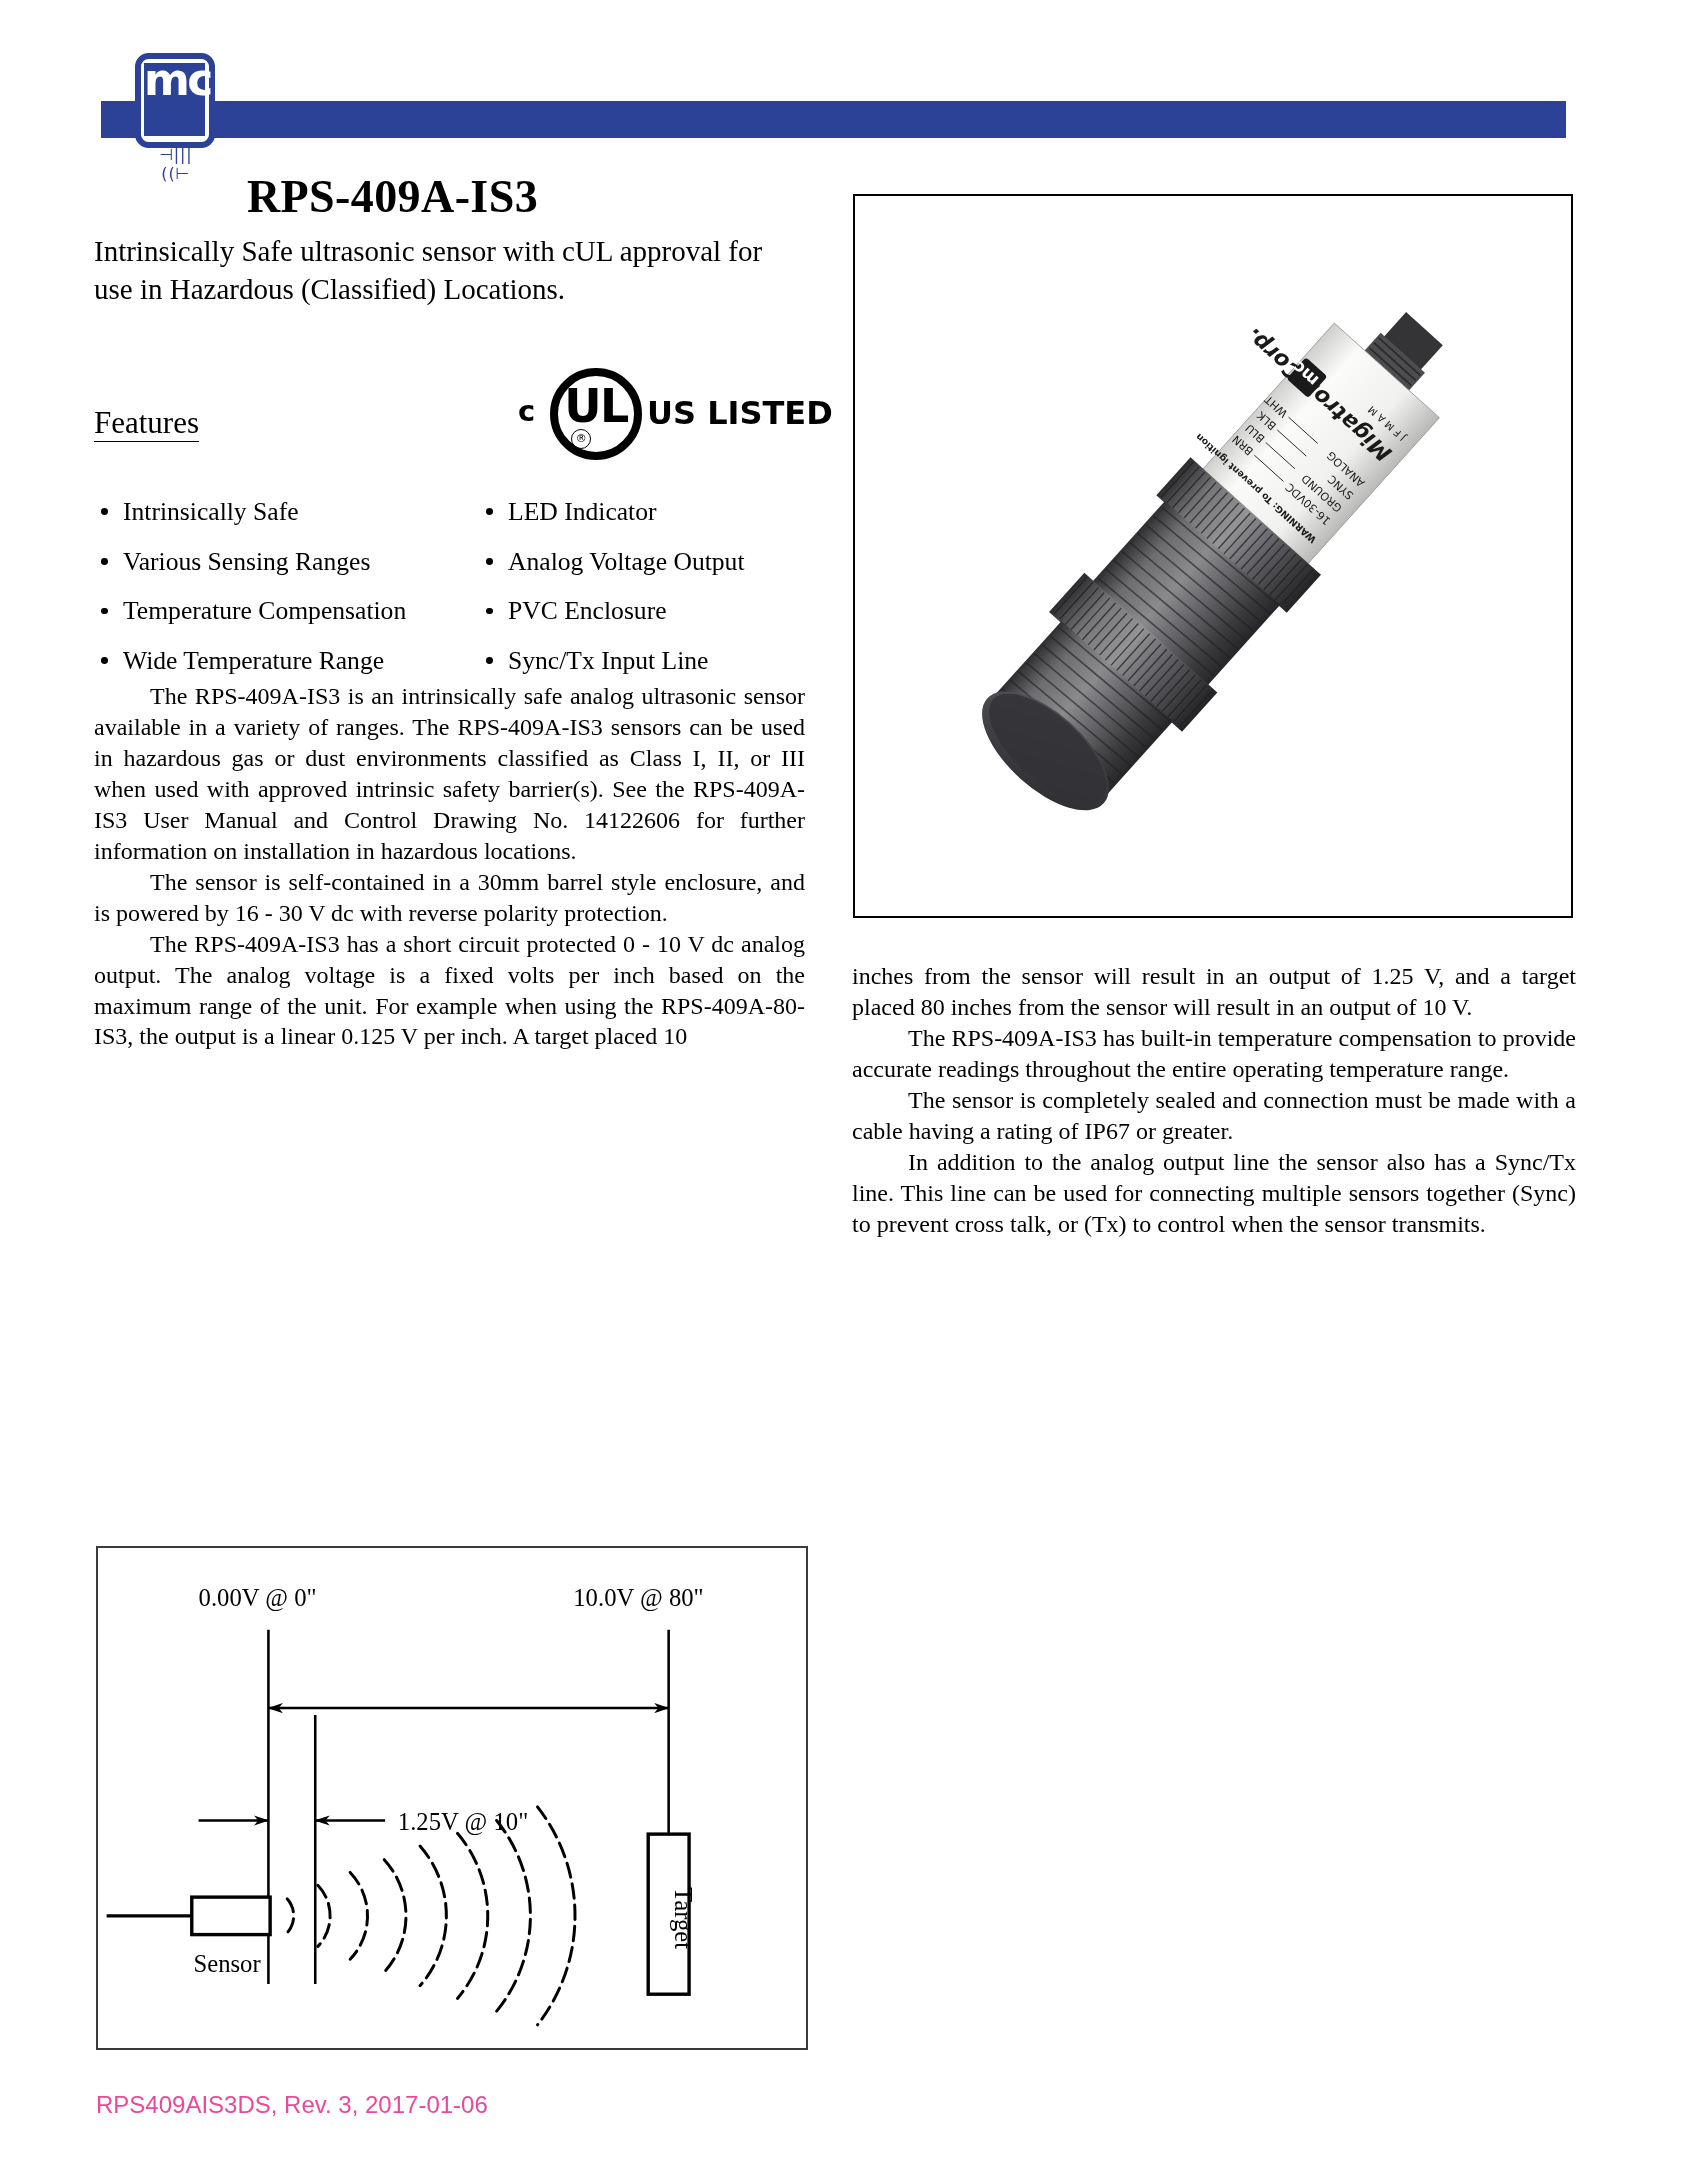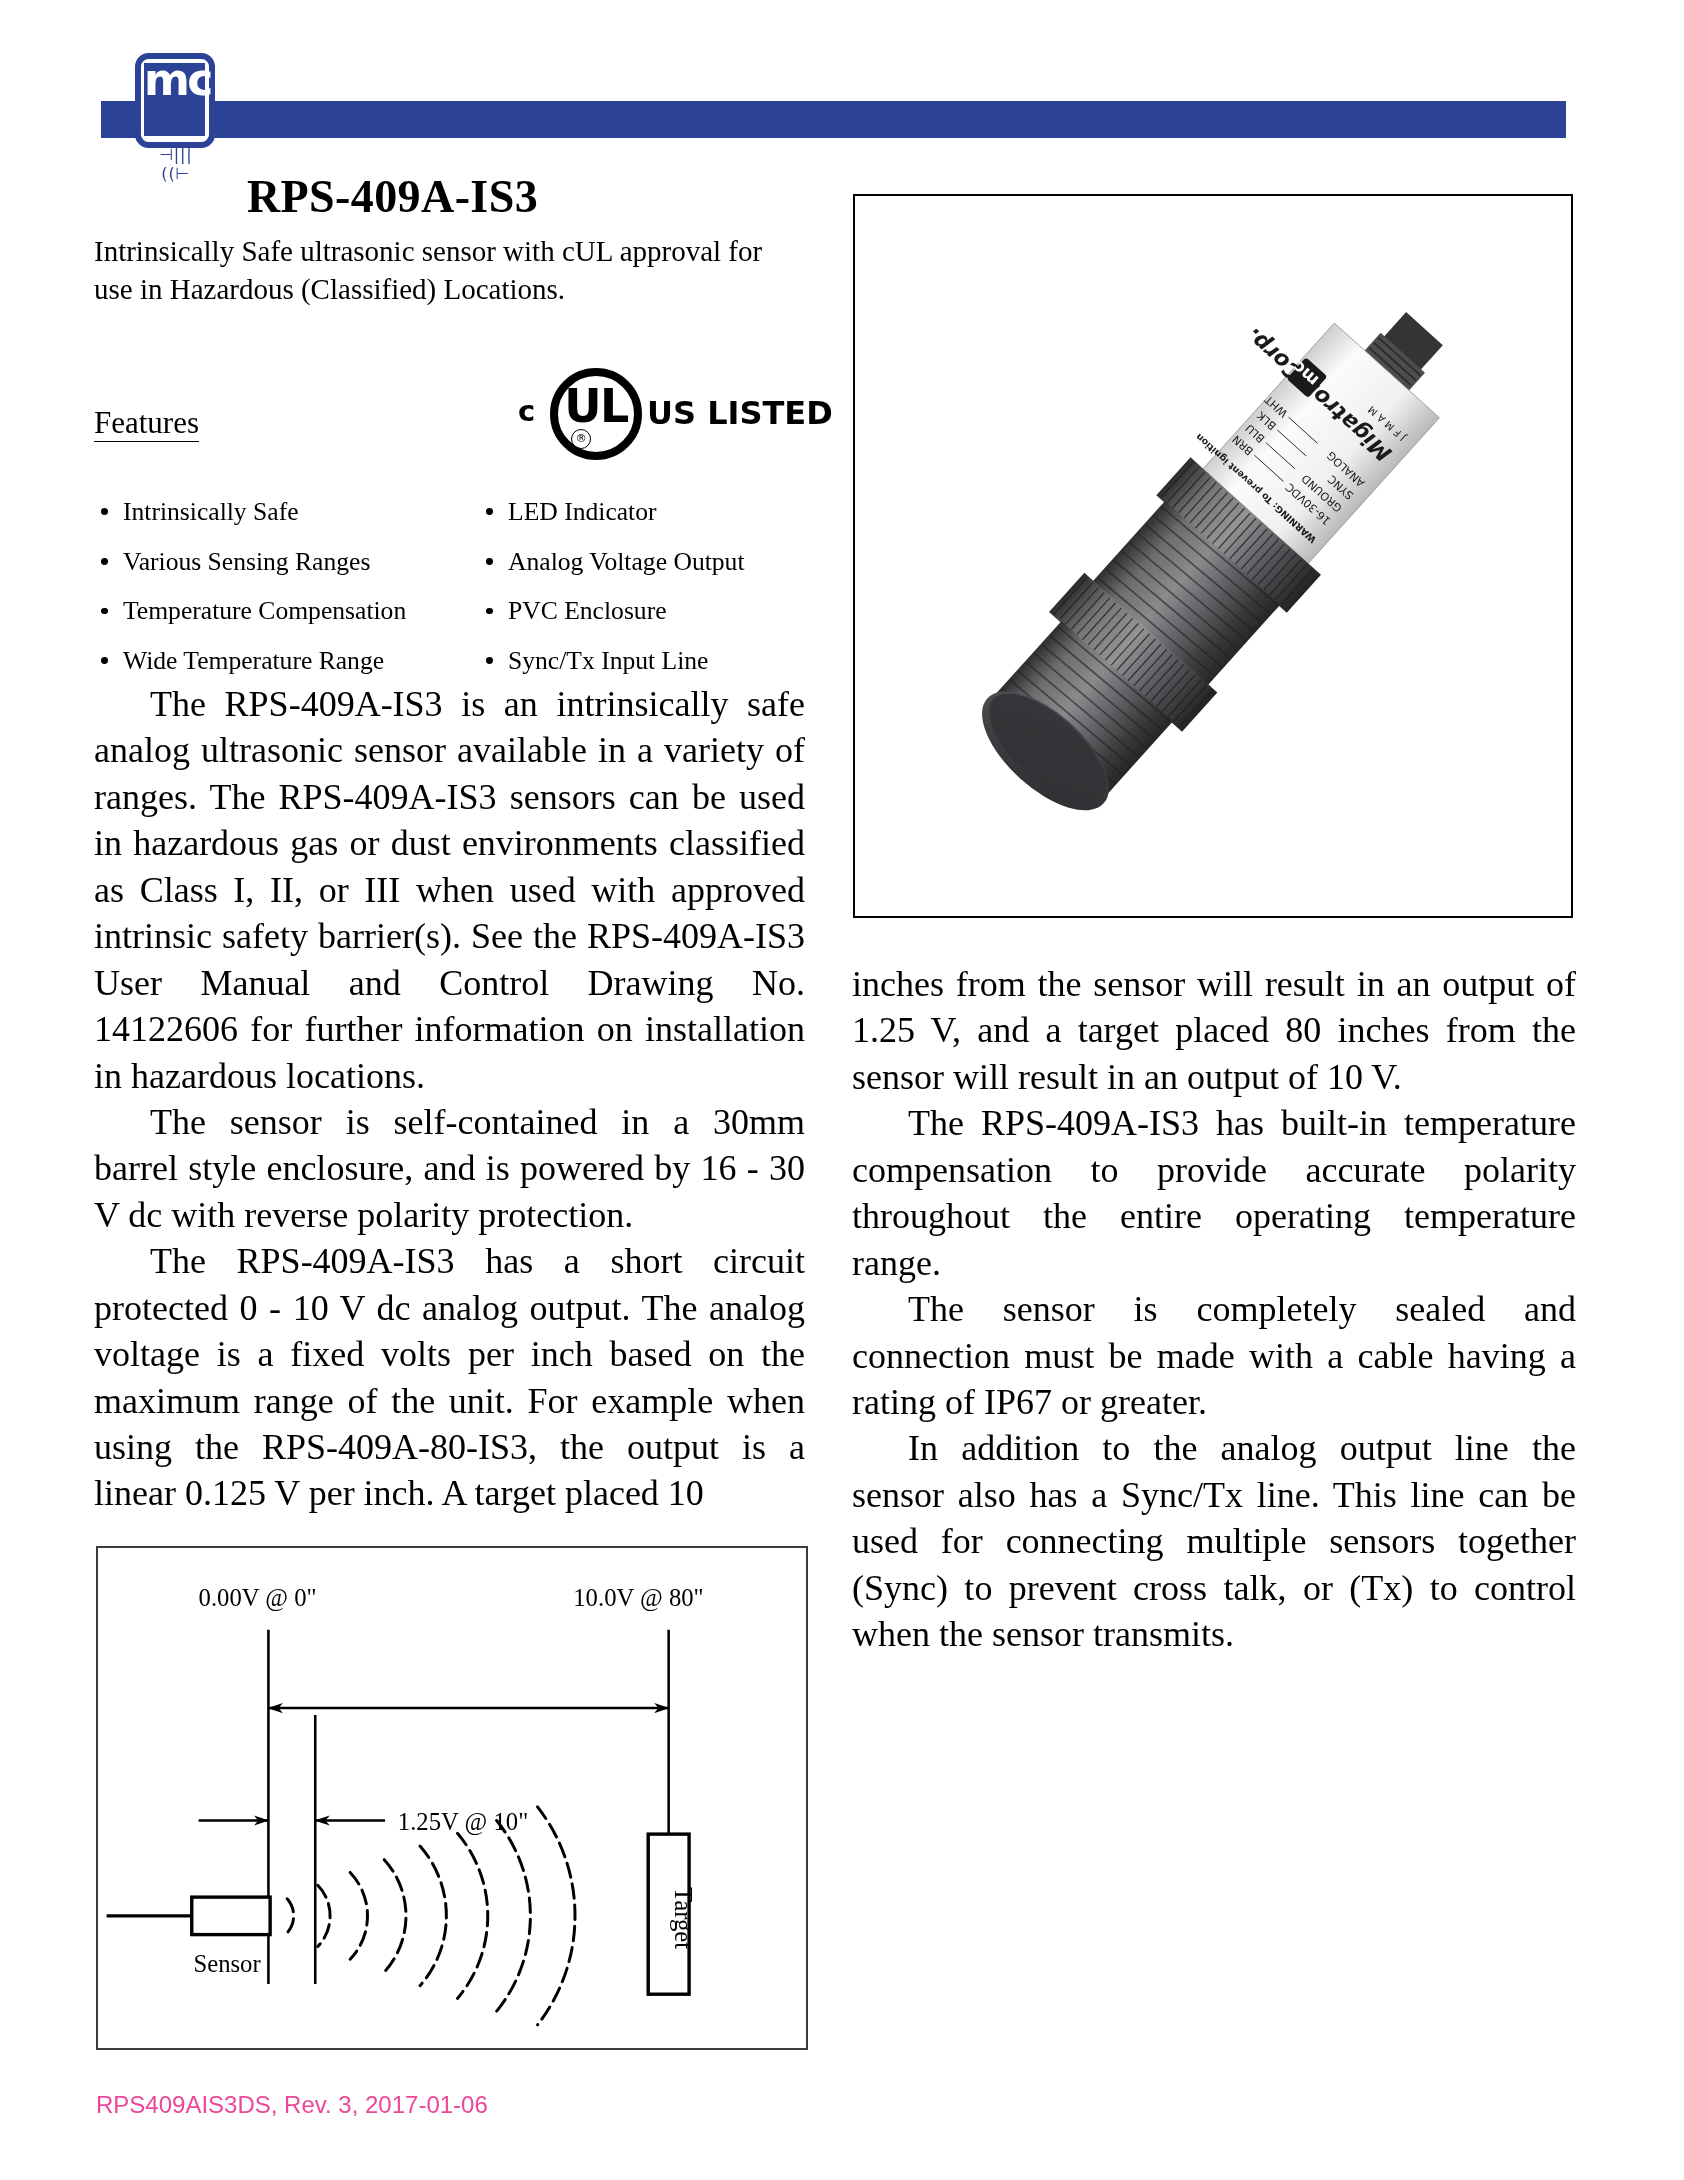--- a/index.html
+++ b/index.html
@@ -196,21 +196,21 @@
     top: 9.4px;
     width: 6.8px;
     height: 6.8px;
     background: #000;
     border-radius: 50%;
   }
 
   
   .bodycol {
     position: absolute;
-    font-size: 36px;
+    font-size: 24px;
     line-height: 1.29;
     text-align: justify;
     text-justify: inter-word;
   }
   #col-left {
     left: 94px;
     top: 681px;
     width: 711px;
   }
   #col-right {
@@ -302,21 +302,21 @@
 </div>
 
 <div class="bodycol" id="col-left">
   <p>The RPS-409A-IS3 is an intrinsically safe analog ultrasonic sensor available in a variety of ranges.  The RPS-409A-IS3 sensors can be used in hazardous gas or dust environments classified as Class I, II, or III when used with approved intrinsic safety barrier(s).  See the RPS-409A-IS3 User Manual and Control Drawing No. 14122606 for further information on installation in hazardous locations.</p>
   <p>The sensor is self-contained in a 30mm barrel style enclosure, and is powered by 16 - 30 V dc with reverse polarity protection.</p>
   <p>The RPS-409A-IS3 has a short circuit protected 0 - 10 V dc analog output.  The analog voltage is a fixed volts per inch based on the maximum range of the unit.  For example when using the RPS-409A-80-IS3, the output is a linear 0.125 V per inch.  A target placed 10</p>
 </div>
 
 <div class="bodycol" id="col-right">
   <p class="noindent">inches from the sensor will result in an output of 1.25 V, and a target placed 80 inches from the sensor will result in an output of 10 V.</p>
-  <p>The RPS-409A-IS3 has built-in temperature compensation to provide accurate polarity throughout the entire operating temperature range.</p>
+  <p>The RPS-409A-IS3 has built-in temperature compensation to provide accurate readings throughout the entire operating temperature range.</p>
   <p>The sensor is completely sealed and connection must be made with a cable having a rating of IP67 or greater.</p>
   <p>In addition to the analog output line the sensor also has a Sync/Tx line.  This line can be used for connecting multiple sensors together (Sync) to prevent cross talk, or (Tx) to control when  the sensor transmits.</p>
 </div>
 
 <div id="photo-frame">
   <svg id="photo-svg" width="715" height="719" viewBox="0 0 839 844">
     <defs>
       <linearGradient id="barrelG" x1="0" y1="0" x2="1" y2="0">
         <stop offset="0%" stop-color="#2e2e30"></stop>
         <stop offset="18%" stop-color="#6d6d70"></stop>

